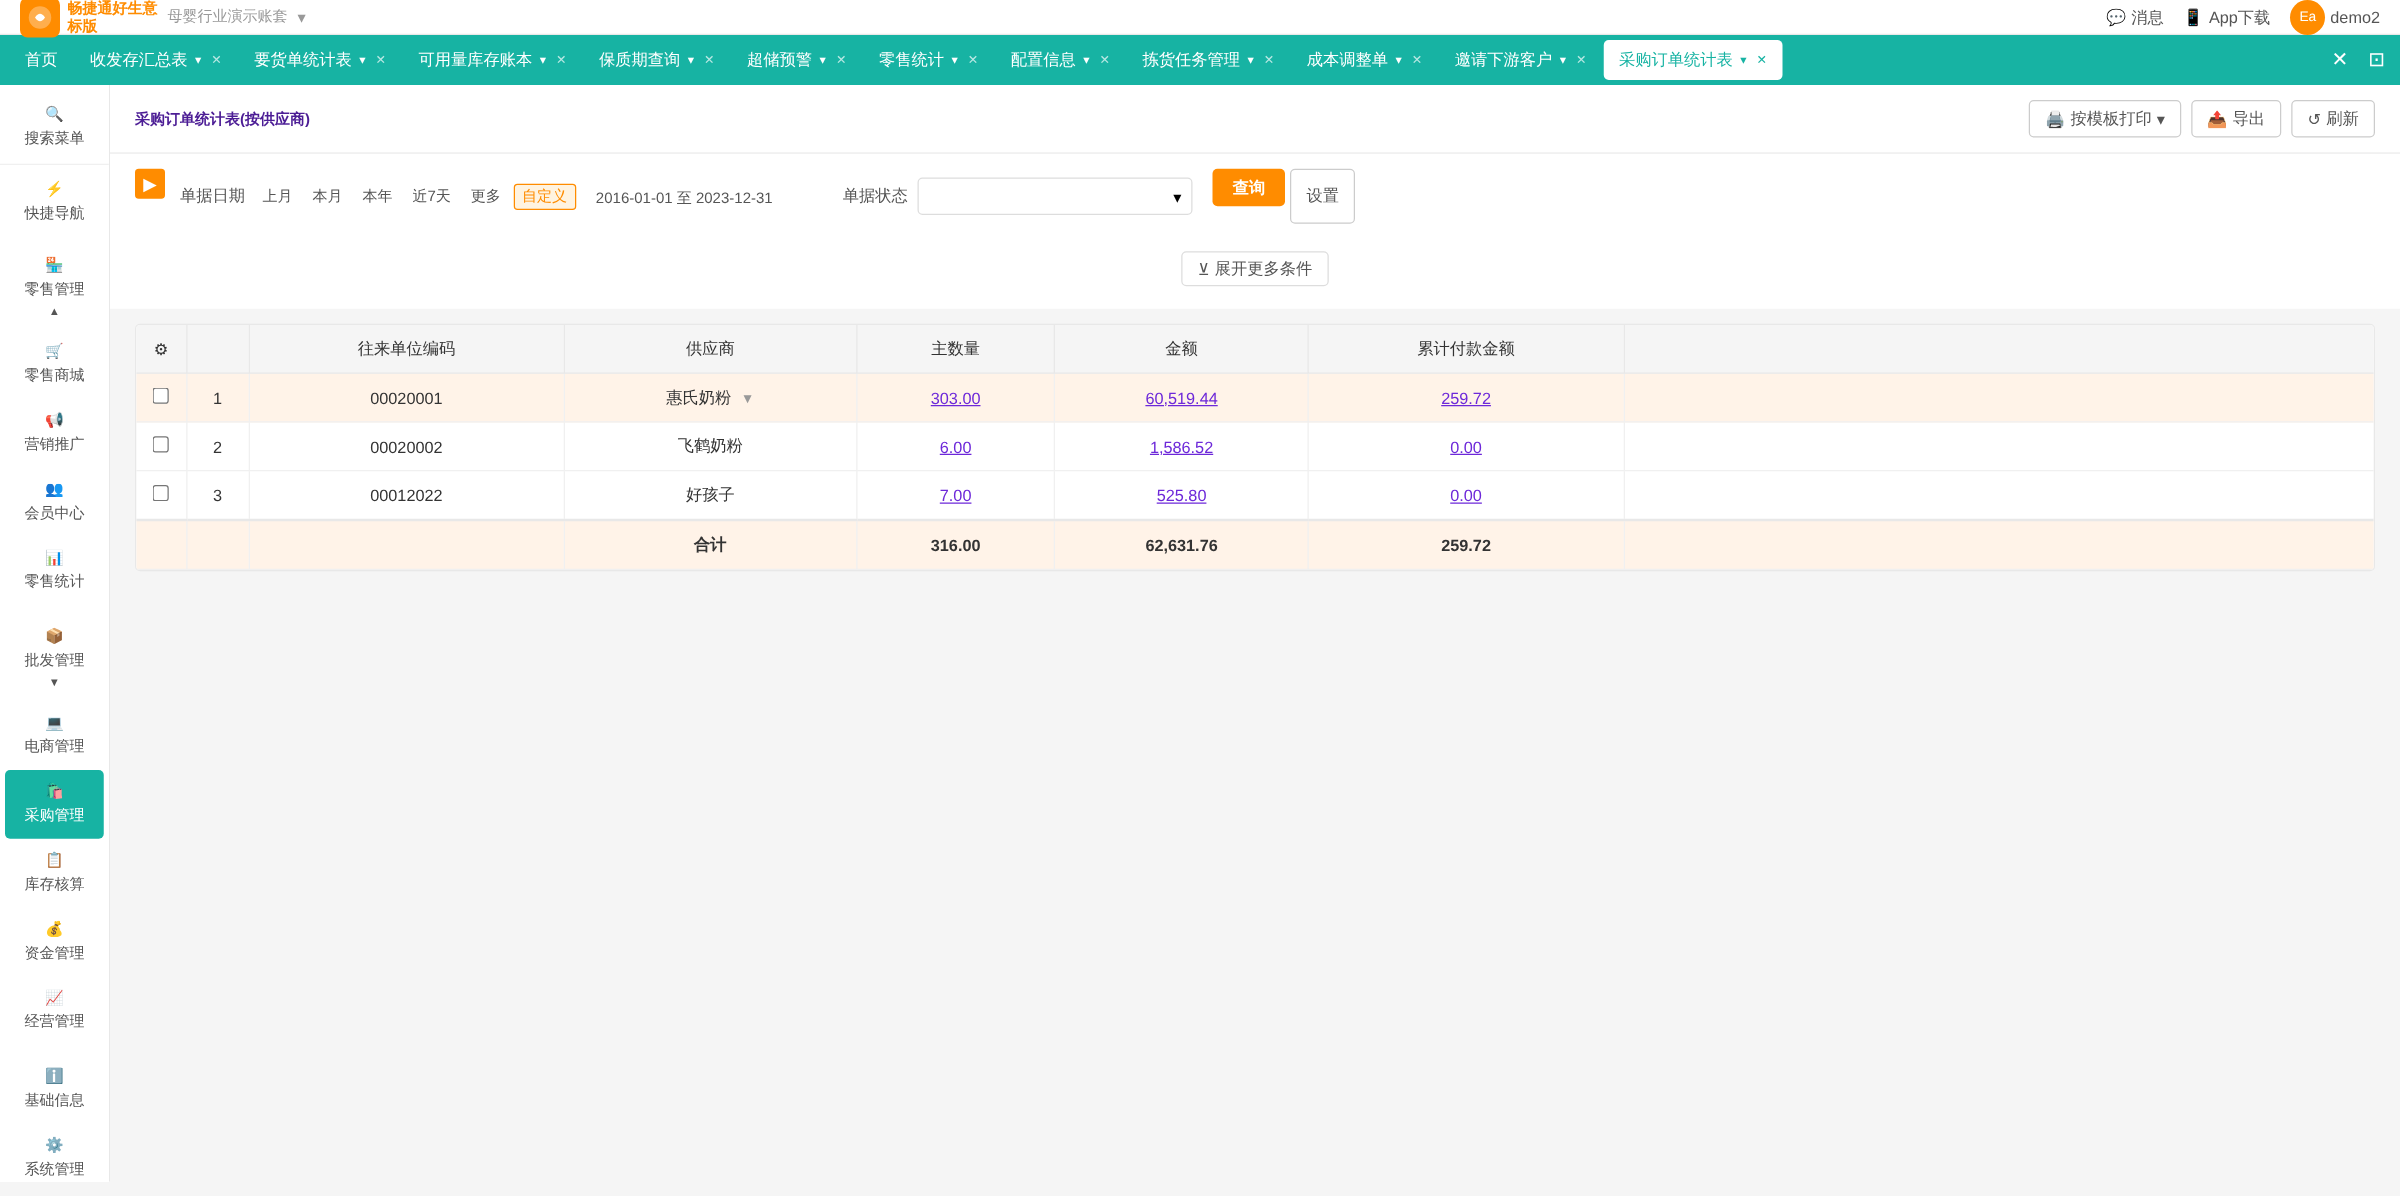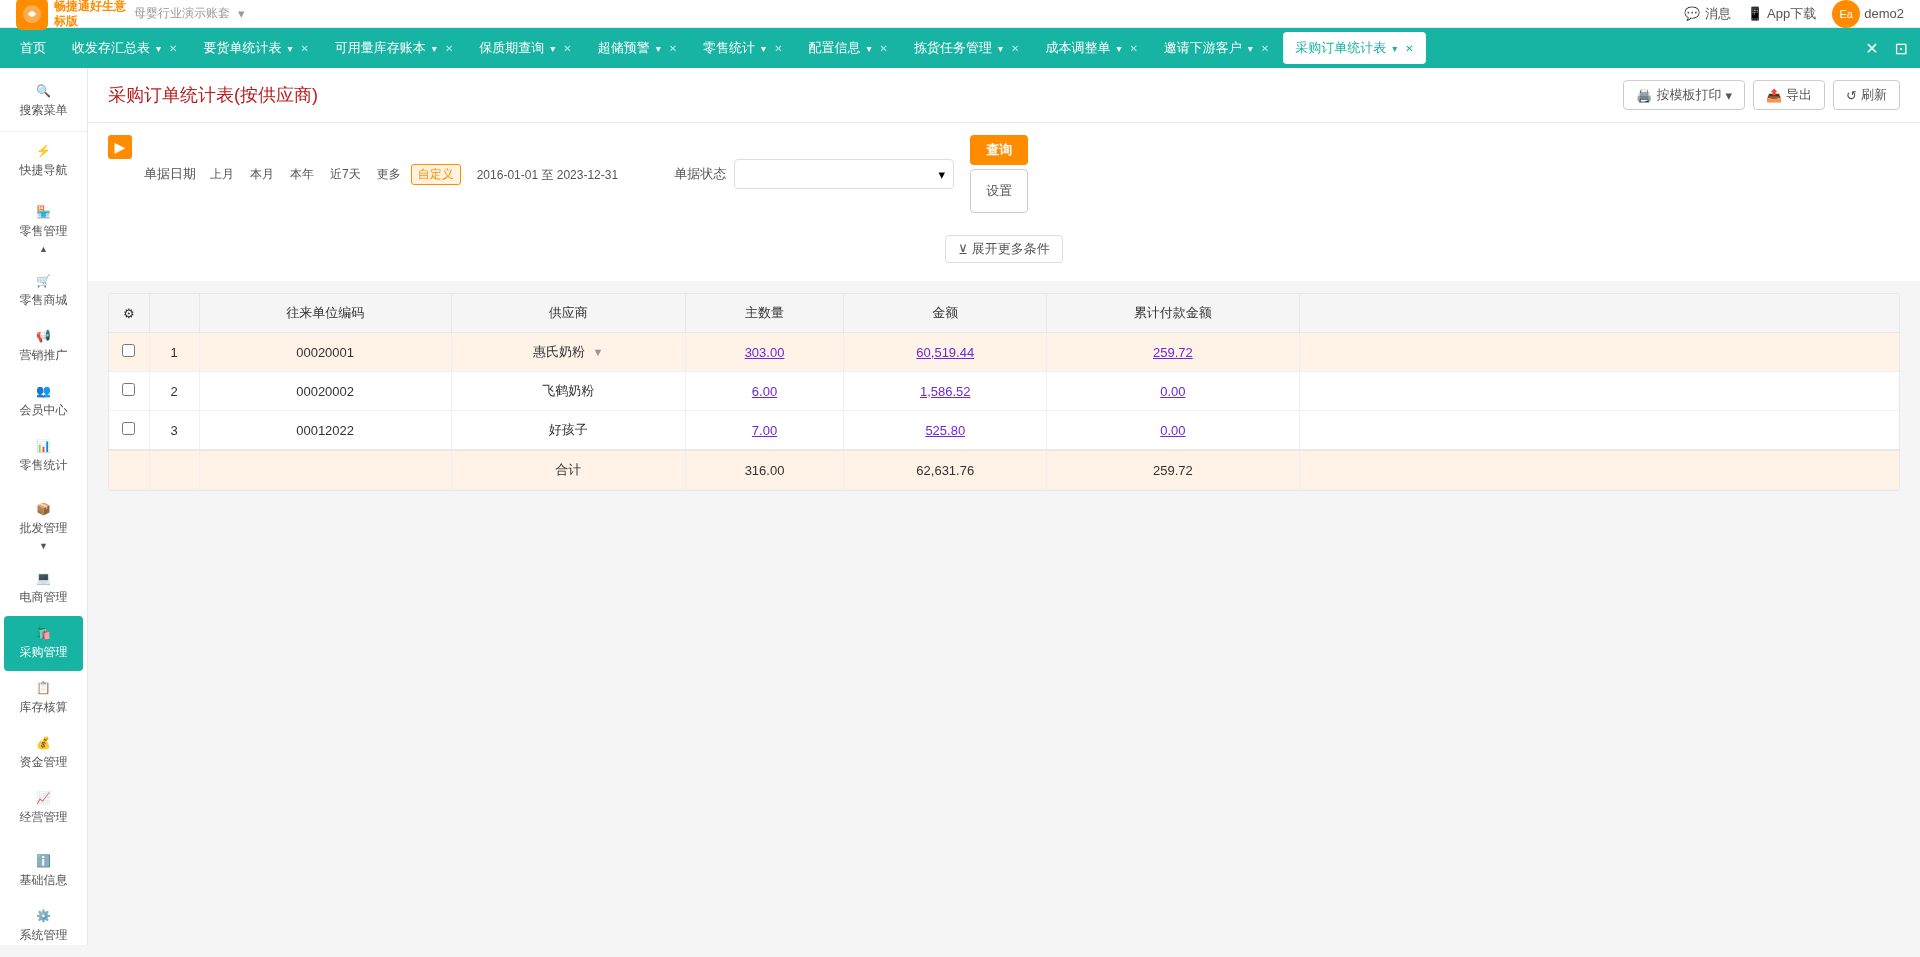--- a/index.html
+++ b/index.html
@@ -37,21 +37,21 @@
     .sidebar-item { padding: 10px 4px; display: flex; flex-direction: column; align-items: center; gap: 4px; color: #555; font-size: 12px; cursor: pointer; border-radius: 4px; margin: 0 4px; }
     .sidebar-item.active { color: #fff; background: #17b3a3; }
     .sidebar-divider { height: 1px; background: #f0f0f0; margin: 4px 8px; }
 
     
     .content { flex: 1; overflow: auto; background: #f5f5f5; }
 
     
     .page-header { background: #fff; padding: 12px 20px 0 20px; border-bottom: 1px solid #e8e8e8; }
     .page-title-row { display: flex; align-items: center; justify-content: space-between; margin-bottom: 12px; }
-    .page-title { font-size: 18px; font-weight: normal; color: #b91c1c; }
+    .page-title { font-size: 12px; font-weight: bold; color: #4c1d95; }
     .page-actions { display: flex; align-items: center; gap: 8px; }
     .btn-template { height: 30px; padding: 0 12px; border: 1px solid #ccc; border-radius: 4px; background: #fff; cursor: pointer; display: flex; align-items: center; gap: 4px; font-size: 13px; color: #555; }
     .btn-export { height: 30px; padding: 0 12px; border: 1px solid #ccc; border-radius: 4px; background: #fff; cursor: pointer; display: flex; align-items: center; gap: 4px; font-size: 13px; color: #555; }
     .btn-refresh { height: 30px; padding: 0 12px; border: 1px solid #ccc; border-radius: 4px; background: #fff; cursor: pointer; display: flex; align-items: center; gap: 4px; font-size: 13px; color: #555; }
     .btn-query { height: 30px; padding: 0 16px; border: none; border-radius: 4px; background: #ff8c00; cursor: pointer; color: #fff; font-size: 13px; font-weight: bold; }
     .btn-setting { height: 44px; padding: 0 12px; border: 1px solid #ccc; border-radius: 4px; background: #fff; cursor: pointer; font-size: 13px; color: #555; }
 
     
     .filter-area { background: #fff; padding: 12px 20px; }
     .filter-row { display: flex; align-items: center; gap: 16px; flex-wrap: wrap; margin-bottom: 8px; }
@@ -68,26 +68,26 @@
 
     
     .table-area { margin: 12px 20px; background: #fff; border-radius: 4px; overflow: hidden; border: 1px solid #e8e8e8; }
     .data-table { width: 100%; border-collapse: collapse; }
     .data-table th { background: #f5f5f5; padding: 10px 12px; text-align: center; font-size: 13px; color: #333; font-weight: normal; border-bottom: 1px solid #e8e8e8; border-right: 1px solid #e8e8e8; }
     .data-table th:last-child { border-right: none; }
     .data-table td { padding: 10px 12px; text-align: center; font-size: 13px; color: #333; border-bottom: 1px solid #f0f0f0; border-right: 1px solid #f0f0f0; }
     .data-table td:last-child { border-right: none; }
     .data-table tr.highlighted { background: #fff3e8; }
     .data-table .link-value { color: #6d28d9; text-decoration: underline; cursor: pointer; }
-    .data-table .footer-row td { background: #fff3e8; font-weight: normal; border-top: 2px solid #e8e8e8; margin-top: 12px; }
+    .data-table .footer-row td { background: #fff3e8; font-weight: bold; border-top: 2px solid #e8e8e8; margin-top: 12px; }
     .th-checkbox { width: 40px; }
     .expand-btn { width: 24px; height: 24px; background: #ff8c00; color: white; border: none; border-radius: 3px; cursor: pointer; font-size: 14px; display: flex; align-items: center; justify-content: center; }
 
     
-    .right-btn-group { display: flex; flex-direction: column; gap: 4px; }
+    .right-btn-group { display: flex; flex-direction: row; gap: 4px; }
   </style>
 </head>
 <body>
 
 <div class="top-bar">
   <div class="top-bar-left">
     <div class="logo-area">
       <div class="logo-icon">
         <svg width="20" height="20" viewBox="0 0 20 20" fill="none">
           <circle cx="10" cy="10" r="9" fill="#fff" opacity="0.3"></circle>

